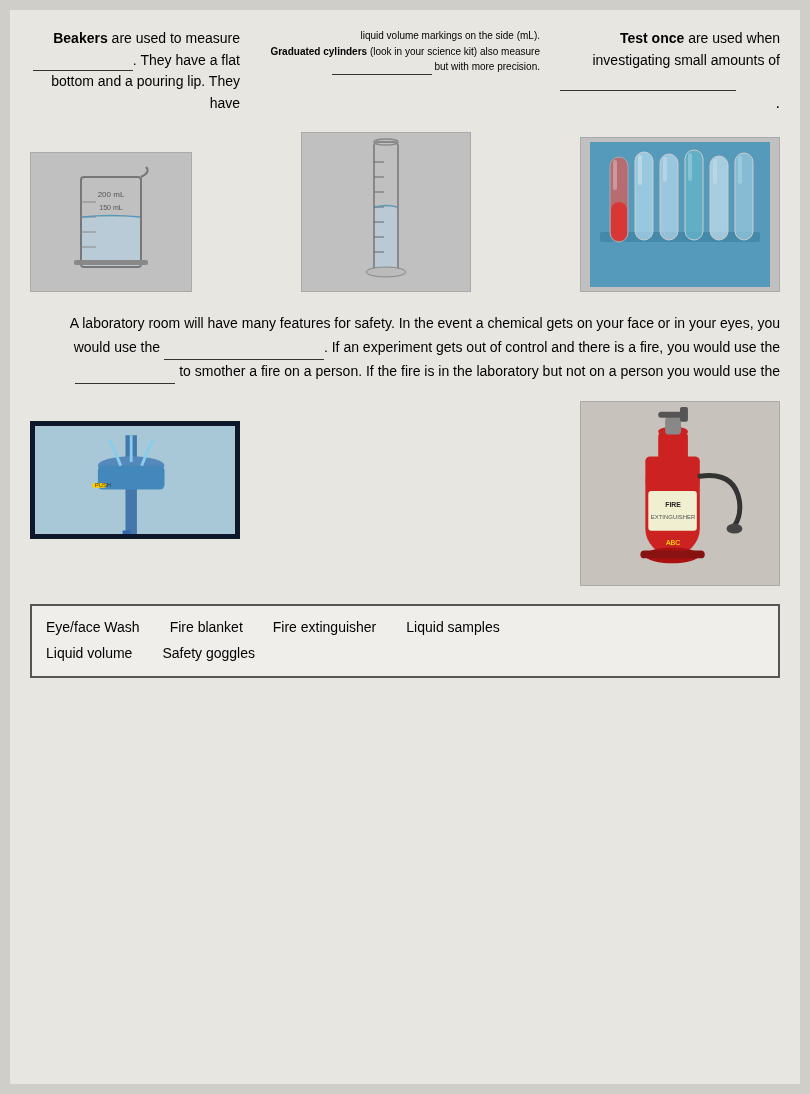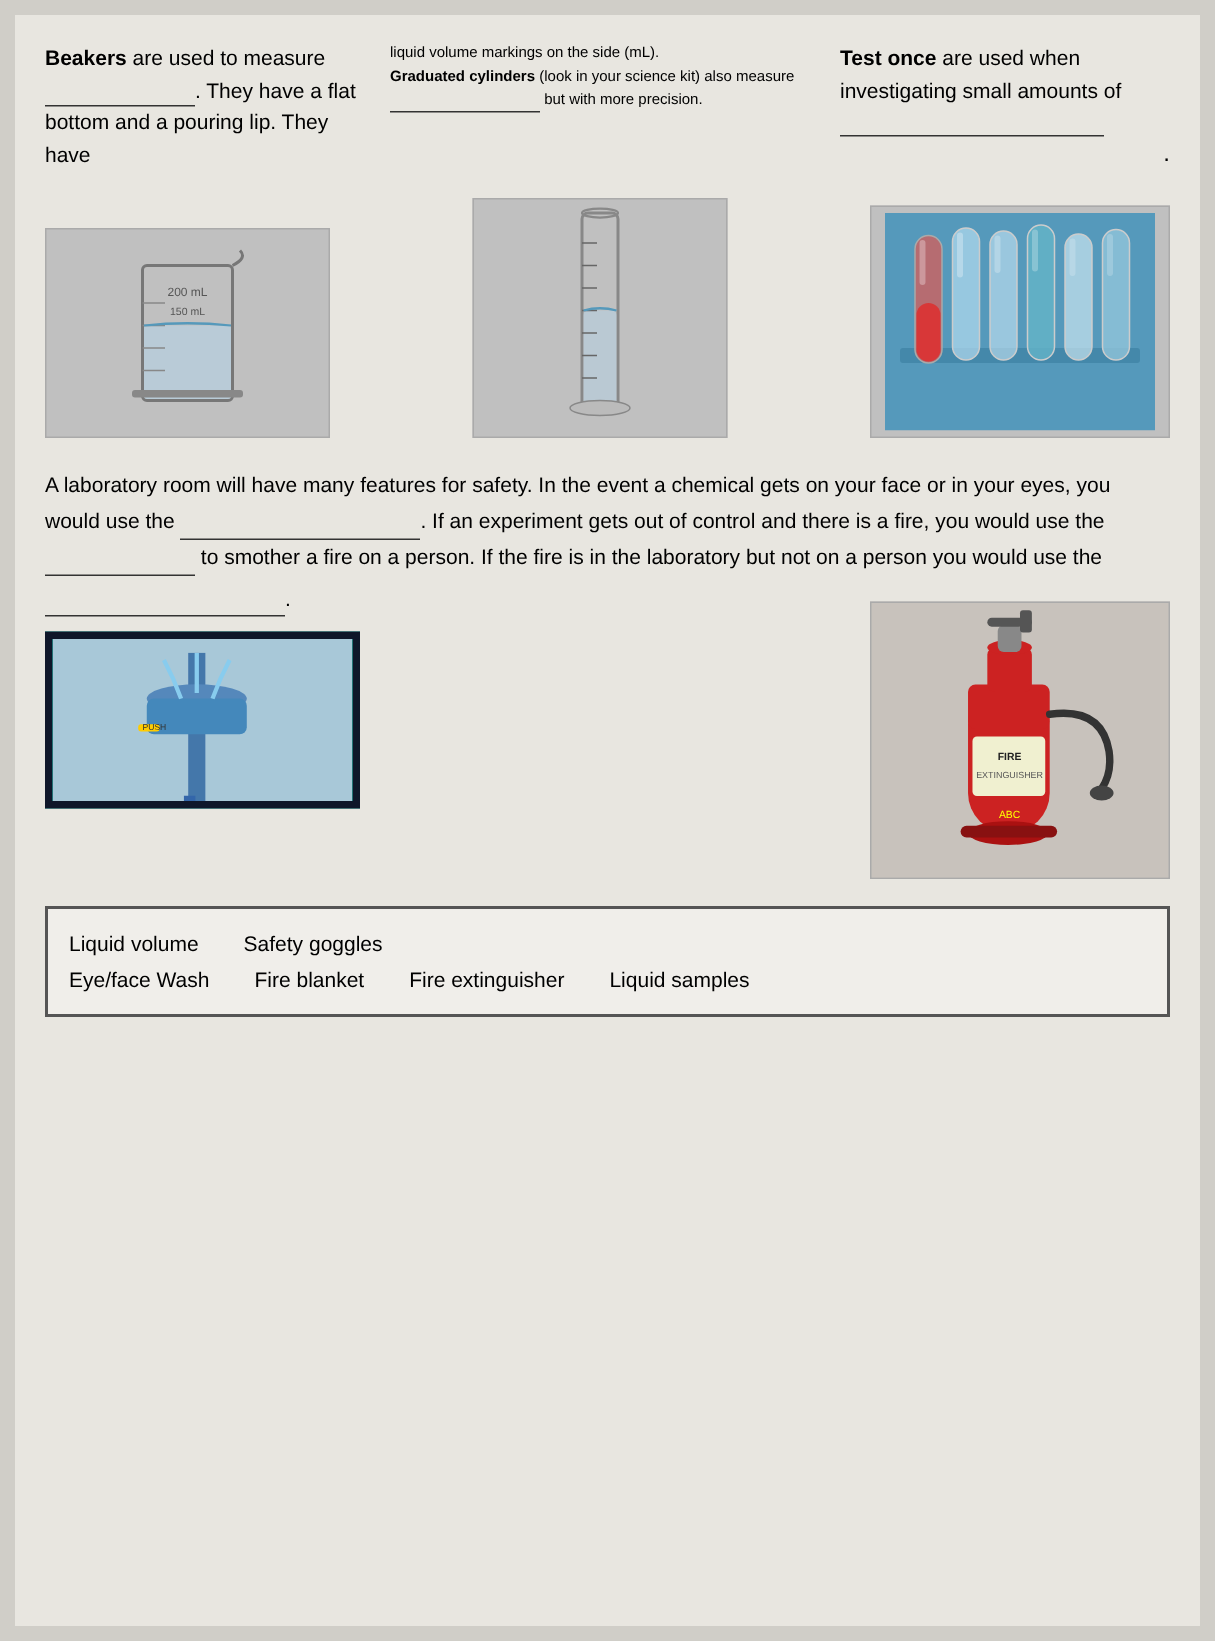--- a/index.html
+++ b/index.html
@@ -15,20 +15,21 @@
       justify-content: center;
       padding: 10px;
     }
 
     .page {
       background: #e8e6e0;
       width: 790px;
       min-height: 1074px;
       padding: 18px 20px 20px 20px;
       position: relative;
+      text-align: right;
     }
 
     
     .top-section {
       display: flex;
       flex-direction: row;
       gap: 0;
       margin-bottom: 10px;
       width: 100%;
     }
@@ -74,21 +75,21 @@
     .img-box {
       background: #c0c0c0;
       display: flex;
       align-items: center;
       justify-content: center;
       border: 1px solid #aaa;
       overflow: hidden;
     }
 
     .img-beaker {
-      width: 190px;
+      width: 162px;
       height: 140px;
     }
 
     .img-cylinder {
       width: 170px;
       height: 160px;
     }
 
     .img-tubes {
       width: 200px;
@@ -377,25 +378,25 @@
 
         <rect x="60" y="150" width="65" height="8" rx="4" fill="#881111"></rect>
 
         <text x="93" y="145" text-anchor="middle" font-size="7" fill="#ffff00">ABC</text>
       </svg>
     </div>
 
   </div>
 
   <div class="word-bank" style="margin-top: 18px;">
-    <div class="word-bank-items" style="margin-top:2px;">
-      <span>Liquid volume</span>
-      <span>Safety goggles</span>
-    </div>
     <div class="word-bank-items">
       <span>Eye/face Wash</span>
       <span>Fire blanket</span>
       <span>Fire extinguisher</span>
       <span>Liquid samples</span>
     </div>
+    <div class="word-bank-items" style="margin-top:2px;">
+      <span>Liquid volume</span>
+      <span>Safety goggles</span>
+    </div>
   </div>
 
 </div>
 
 </body></html>

